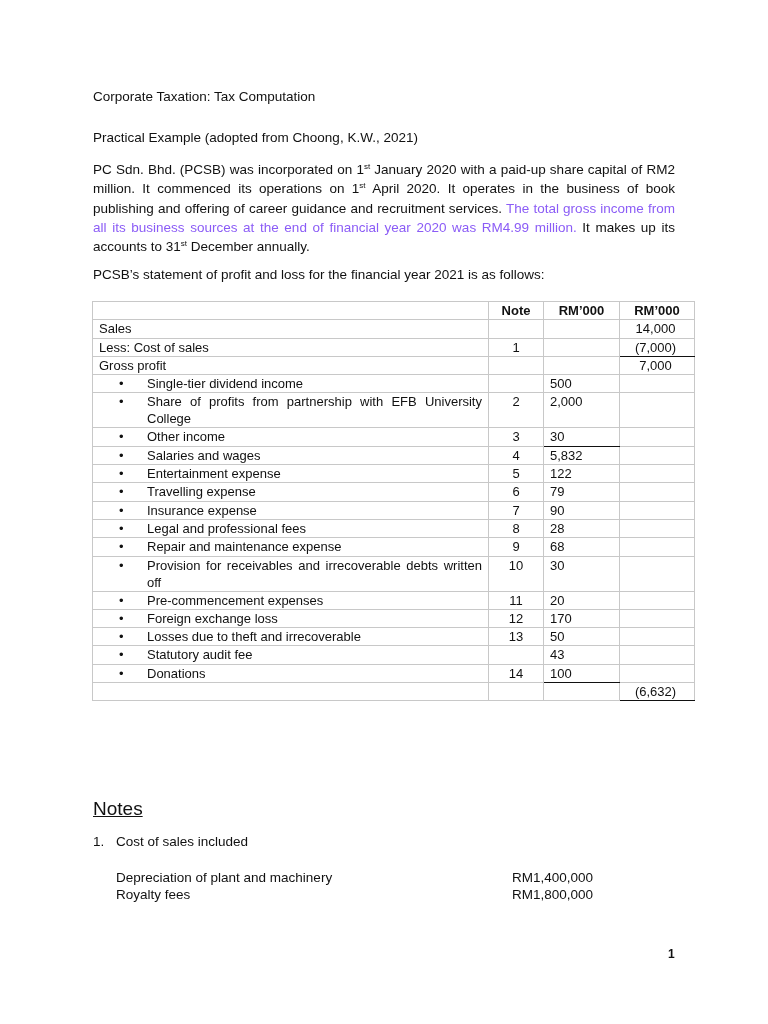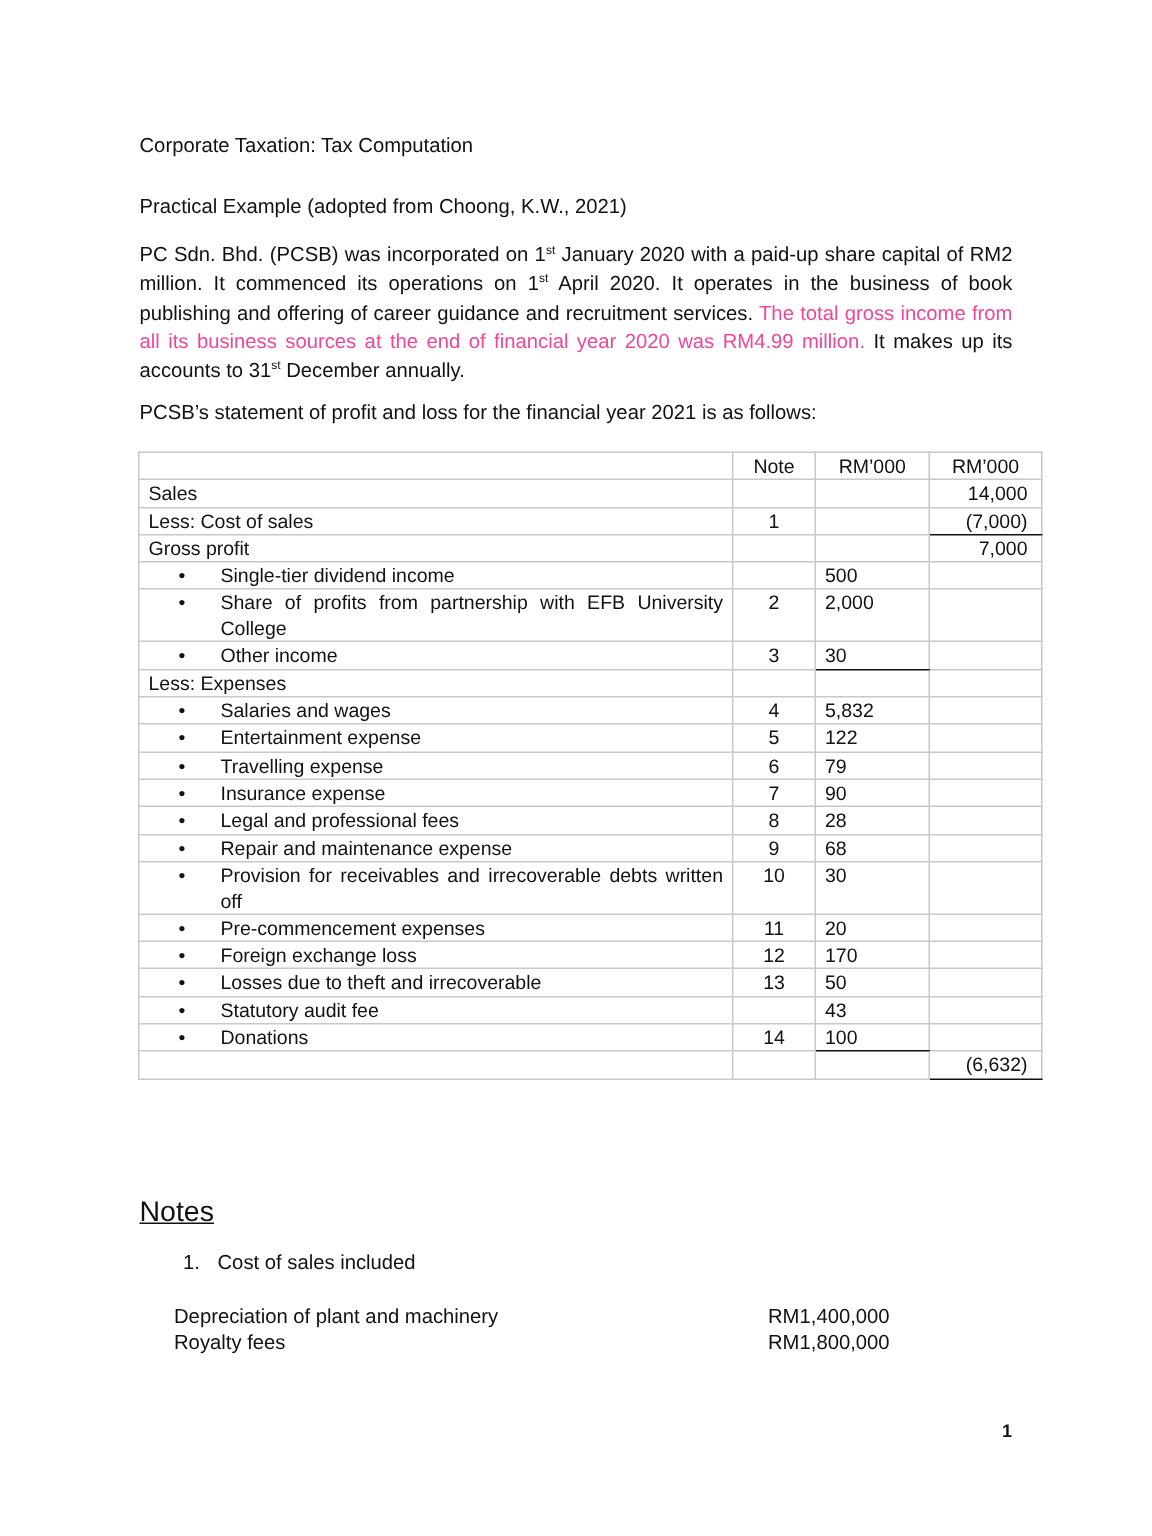--- a/index.html
+++ b/index.html
@@ -11,45 +11,45 @@
     .abs { position: absolute; }
     .title {
       left: 93px; top: 89px; font-size: 13.5px; 
     }
     .subtitle { left: 93px; top: 130px; font-size: 13.5px; }
     .para {
       left: 93px; top: 160px; width: 582px; font-size: 13.5px;
       line-height: 19.3px; text-align: justify;
     }
     .para sup { font-size: 8px; line-height: 0; vertical-align: 5px; }
-    .red { color: #ec4899; }
+    .red { color: #8b5cf6; }
     .intro { left: 93px; top: 267px; font-size: 13.5px; }
 
     table.pl {
       position: absolute; left: 92px; top: 301px;
       border-collapse: collapse; font-size: 13px;
     }
     table.pl td {
       border: 1px solid #c8c8c8; padding: 0 6px; height: 17.3px;
       line-height: 17px; vertical-align: top;
     }
     td.c-desc { width: 363px; }
     td.c-note { width: 42px; text-align: center; }
     td.c-a { width: 63px; text-align: left; }
-    td.c-b { width: 59px; text-align: right; padding-right: 9px !important; }
-    td.hdr { text-align: center; }
+    td.c-b { width: 59px; text-align: center; padding-right: 9px !important; }
+    td.hdr { text-align: center; font-weight: bold; }
     .bullet-row td.c-desc { padding-left: 26px; }
     .bullet-cell { display: flex; }
     .bullet-cell .dot { width: 28px; flex: none; }
     .bullet-cell .txt { text-align: justify; text-align-last: left; flex: 1; }
     .ul-b { border-bottom: 1.6px solid #111 !important; }
     .dbl { border-bottom: 3px double #111 !important; }
 
     .notes-h { left: 93px; top: 798px; font-size: 19px; text-decoration: underline; }
-    .note1 { left: 93px; top: 834px; font-size: 13.5px; margin-left: 29px; }
+    .note1 { left: 93px; top: 834px; font-size: 13.5px; }
     .note1 .num { display: inline-block; width: 23px; }
     .note-line { left: 116px; font-size: 13.5px; }
     .note-val { left: 512px; font-size: 13.5px; }
     .page-num { left: 668px; top: 947px; font-size: 12px; font-weight: bold; }
   </style>
 </head>
 <body>
 
 <div class="abs title">Corporate Taxation: Tax Computation</div>
 <div class="abs subtitle">Practical Example (adopted from Choong, K.W., 2021)</div>
@@ -112,26 +112,20 @@
         <td class="c-desc">
           <div class="bullet-cell">
             <span class="dot">•</span>
             <span class="txt">Other income</span>
           </div>
         </td>
         <td class="c-note">3</td>
         <td class="c-a ul-b">30</td>
         <td class="c-b"></td>
       </tr>
-      <tr>
-        <td class="c-desc">Less: Expenses</td>
-        <td class="c-note"></td>
-        <td class="c-a"></td>
-        <td class="c-b"></td>
-      </tr>
       <tr class="bullet-row">
         <td class="c-desc">
           <div class="bullet-cell">
             <span class="dot">•</span>
             <span class="txt">Salaries and wages</span>
           </div>
         </td>
         <td class="c-note">4</td>
         <td class="c-a">5,832</td>
         <td class="c-b"></td>

